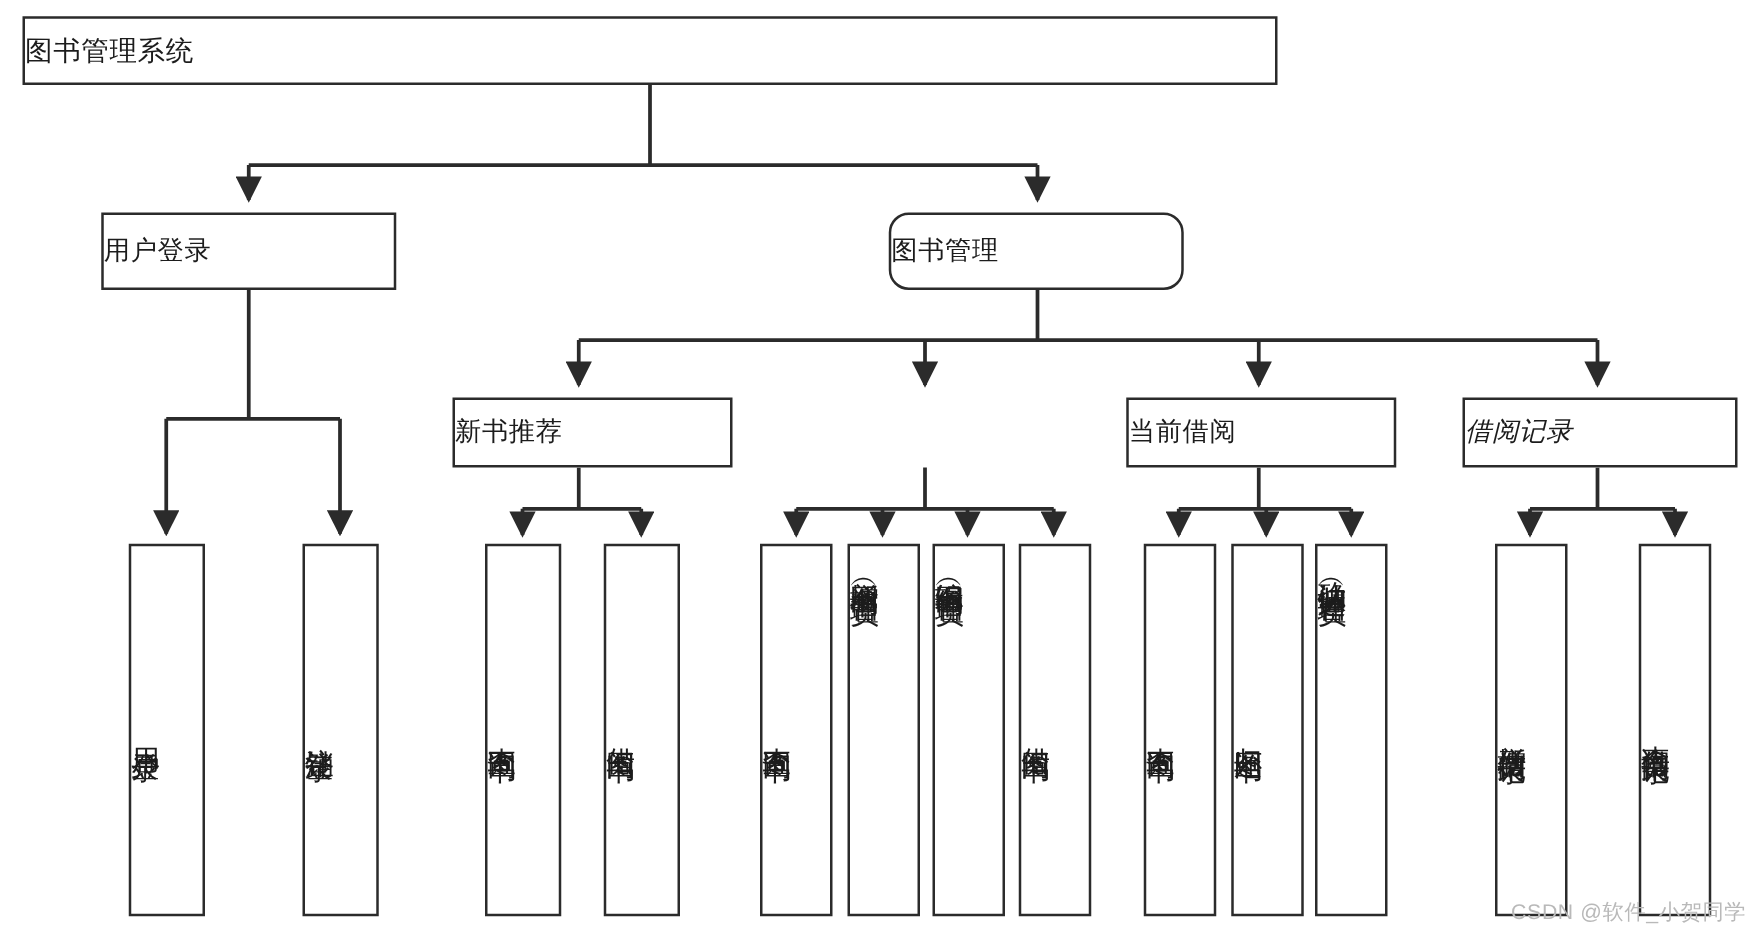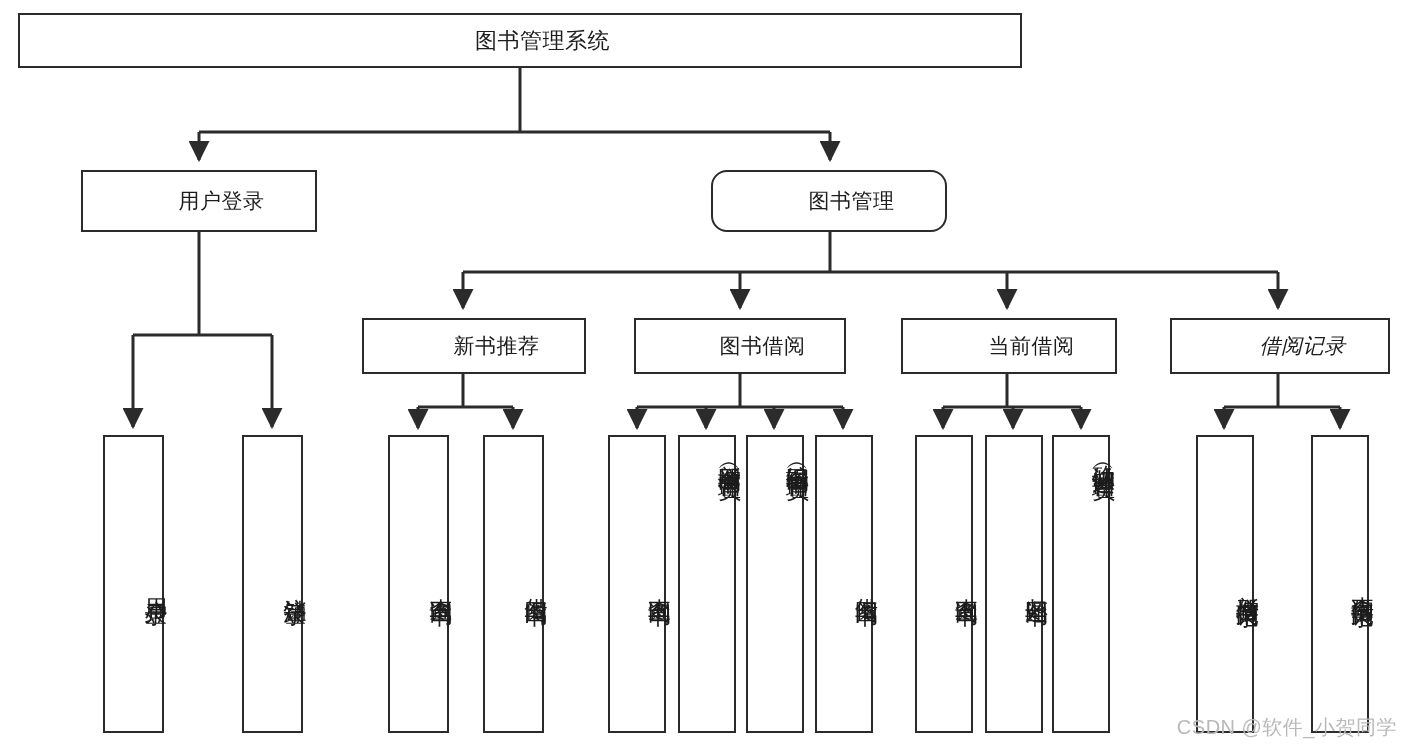--- a/index.html
+++ b/index.html
@@ -25,23 +25,21 @@
     height: 747px;
     pointer-events: none;
   }
   .node {
     position: absolute;
     box-sizing: border-box;
     border: 2px solid #2b2b2b;
     background: #ffffff;
     display: flex;
     align-items: center;
-    justify-content: center;
     color: #1c1c1c;
-    padding-left: 45px;
   }
   .node .label {
     text-align: center;
     line-height: 1.06;
     letter-spacing: 0.5px;
   }
   
   .node.h .label {
     font-size: 21px;
   }
@@ -62,21 +60,21 @@
     white-space: nowrap;
   }
   .node.v.mid {
     align-items: center;
     padding-top: 0;
   }
   .watermark {
     position: absolute;
     right: 8px;
     bottom: 6px;
-    font-size: 20px;
+    font-size: 17px;
     color: #b9b9b9;
     letter-spacing: 0.5px;
     white-space: nowrap;
   }
 </style>
 </head>
 <body>
 
 <div id="canvas">
 
@@ -137,23 +135,20 @@
   <div class="node h" style="left:81px; top:170px; width:236px; height:62px;">
     <span class="label">用户登录</span>
   </div>
   <div class="node h" style="left:711px; top:170px; width:236px; height:62px;border-radius:16px;">
     <span class="label">图书管理</span>
   </div>
 
   <div class="node h" style="left:362px; top:318px; width:224px; height:56px;">
     <span class="label">新书推荐</span>
   </div>
-  <div class="node h" style="left:634px; top:318px; width:212px; height:56px;">
-    <span class="label">图书借阅</span>
-  </div>
   <div class="node h" style="left:901px; top:318px; width:216px; height:56px;">
     <span class="label">当前借阅</span>
   </div>
   <div class="node h" style="left:1170px; top:318px; width:220px; height:56px;font-style:italic;">
     <span class="label">借阅记录</span>
   </div>
 
   <div class="node v mid" style="left:103px; top:435px; width:61px; height:298px;">
     <span class="label">用户登录</span>
   </div>

